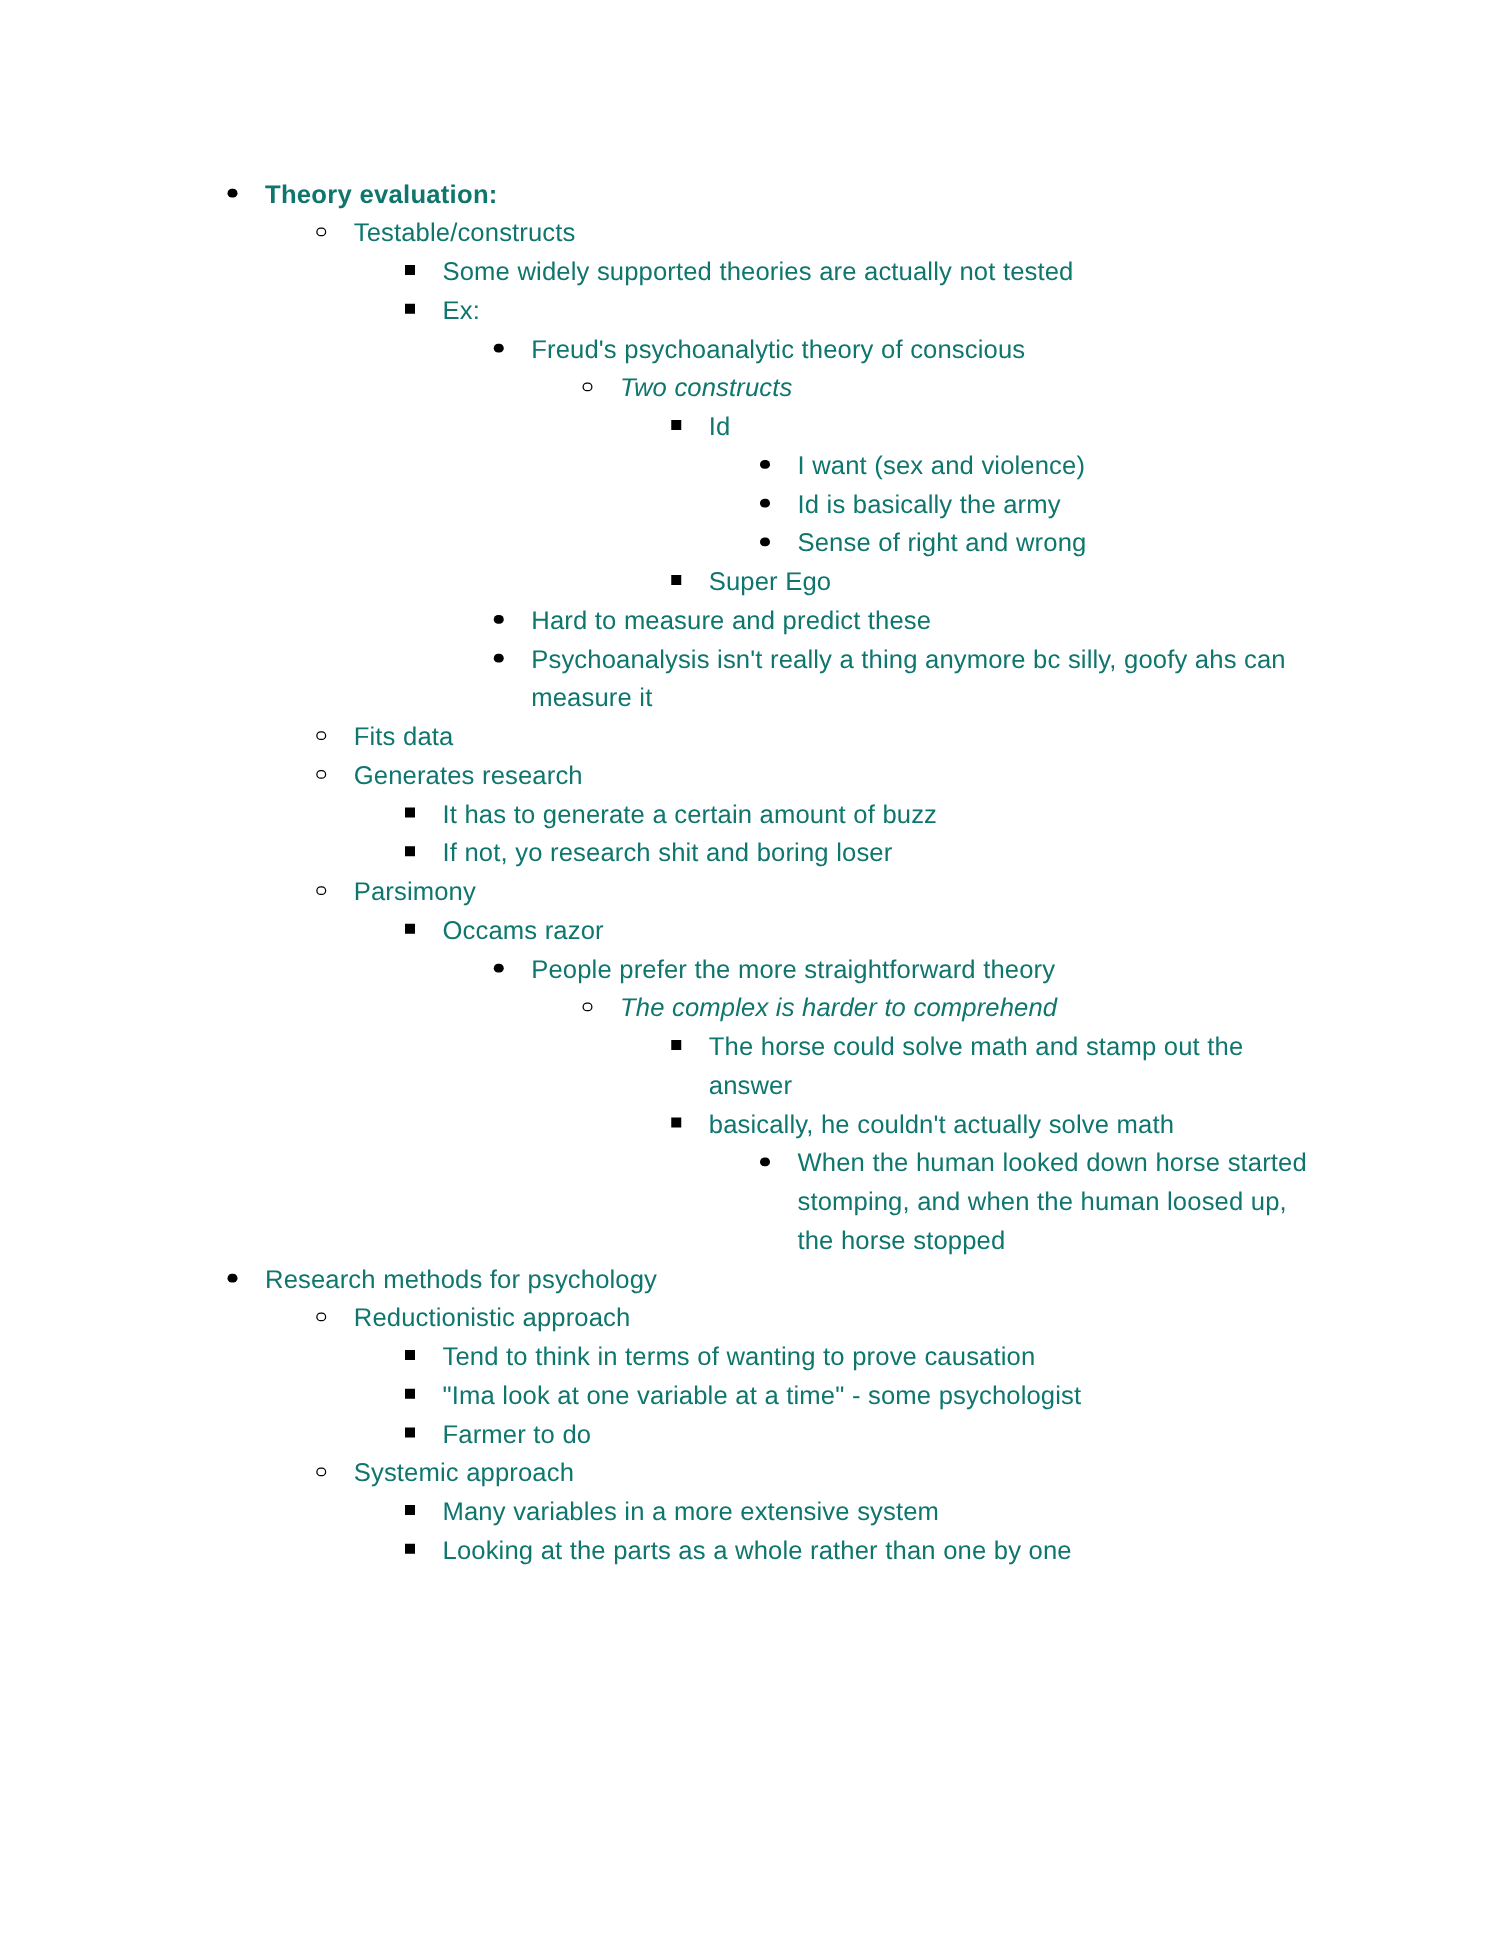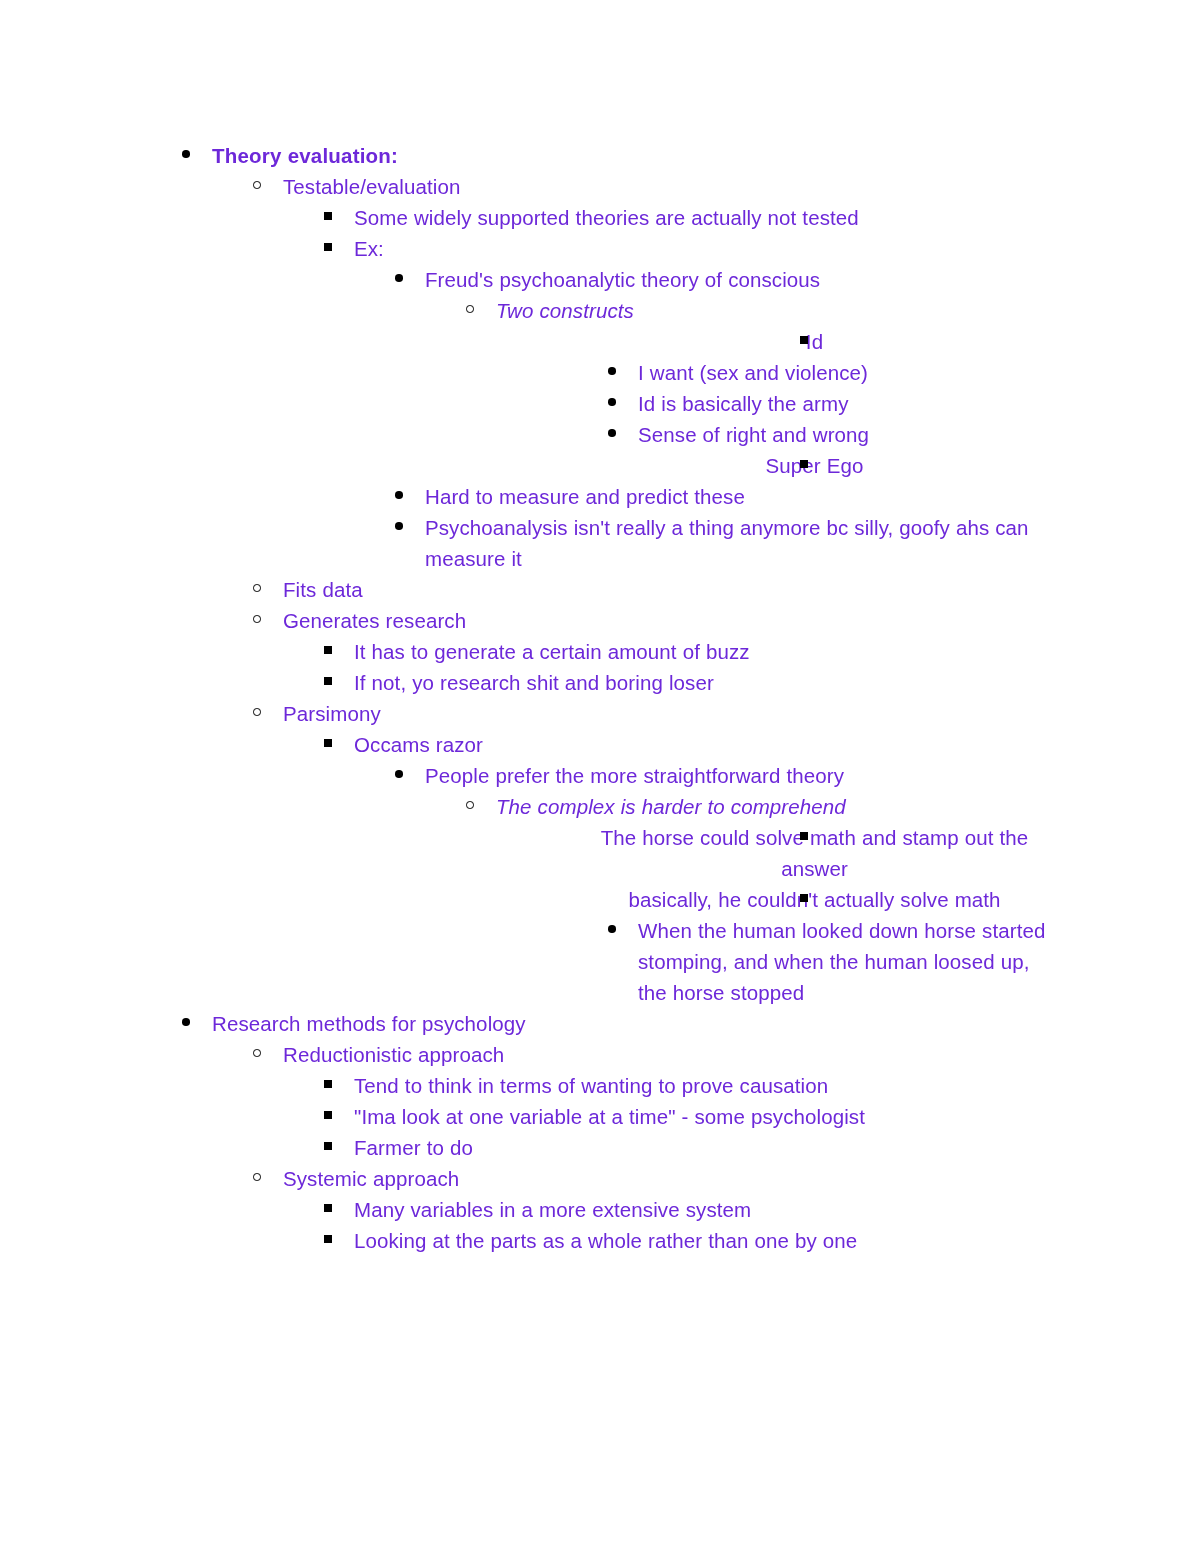--- a/index.html
+++ b/index.html
@@ -32,21 +32,21 @@
   }
 
   
   .row {
     position: relative;
     font-size: 20.5px;
     line-height: 31px;
     font-weight: normal;
     letter-spacing: 0.1px;
     word-spacing: 0.2px;
-    color: #6d28d9;
+    color: #0f766e;
   }
 
   .row.bold > .txt { font-weight: bold; letter-spacing: 0.2px; }
 
   
   .bullet {
     position: absolute;
     top: 0;
     width: 30px;
     text-align: left;
@@ -95,21 +95,21 @@
   .txt {
     display: block;
   }
 
   
   .lvl1 { margin-left: 0px;   }
   .lvl2 { margin-left: 71px;  }
   .lvl3 { margin-left: 142px; }
   .lvl4 { margin-left: 213px; }
   .lvl5 { margin-left: 284px; font-style: italic; }
-  .lvl6 { margin-left: 355px; text-align: center; }
+  .lvl6 { margin-left: 355px; }
   .lvl7 { margin-left: 426px; }
 
   .row > .txt { padding-left: 30px; }
 
   
   .lvl1 > .txt { max-width: 860px; }
   .lvl2 > .txt { max-width: 800px; }
   .lvl3 > .txt { max-width: 740px; }
   .lvl4 > .txt { max-width: 660px; }
   .lvl5 > .txt { max-width: 600px; }
@@ -120,21 +120,21 @@
 <body>
 
 <div id="page">
   <div id="outline">
       <div class="row lvl1 bold">
         <span class="bullet b-disc"><i></i></span>
         <span class="txt">Theory evaluation:</span>
       </div>
       <div class="row lvl2">
         <span class="bullet b-circle"><i></i></span>
-        <span class="txt">Testable/evaluation</span>
+        <span class="txt">Testable/constructs</span>
       </div>
       <div class="row lvl3">
         <span class="bullet b-square"><i></i></span>
         <span class="txt">Some widely supported theories are actually not tested</span>
       </div>
       <div class="row lvl3">
         <span class="bullet b-square"><i></i></span>
         <span class="txt">Ex:</span>
       </div>
       <div class="row lvl4">

